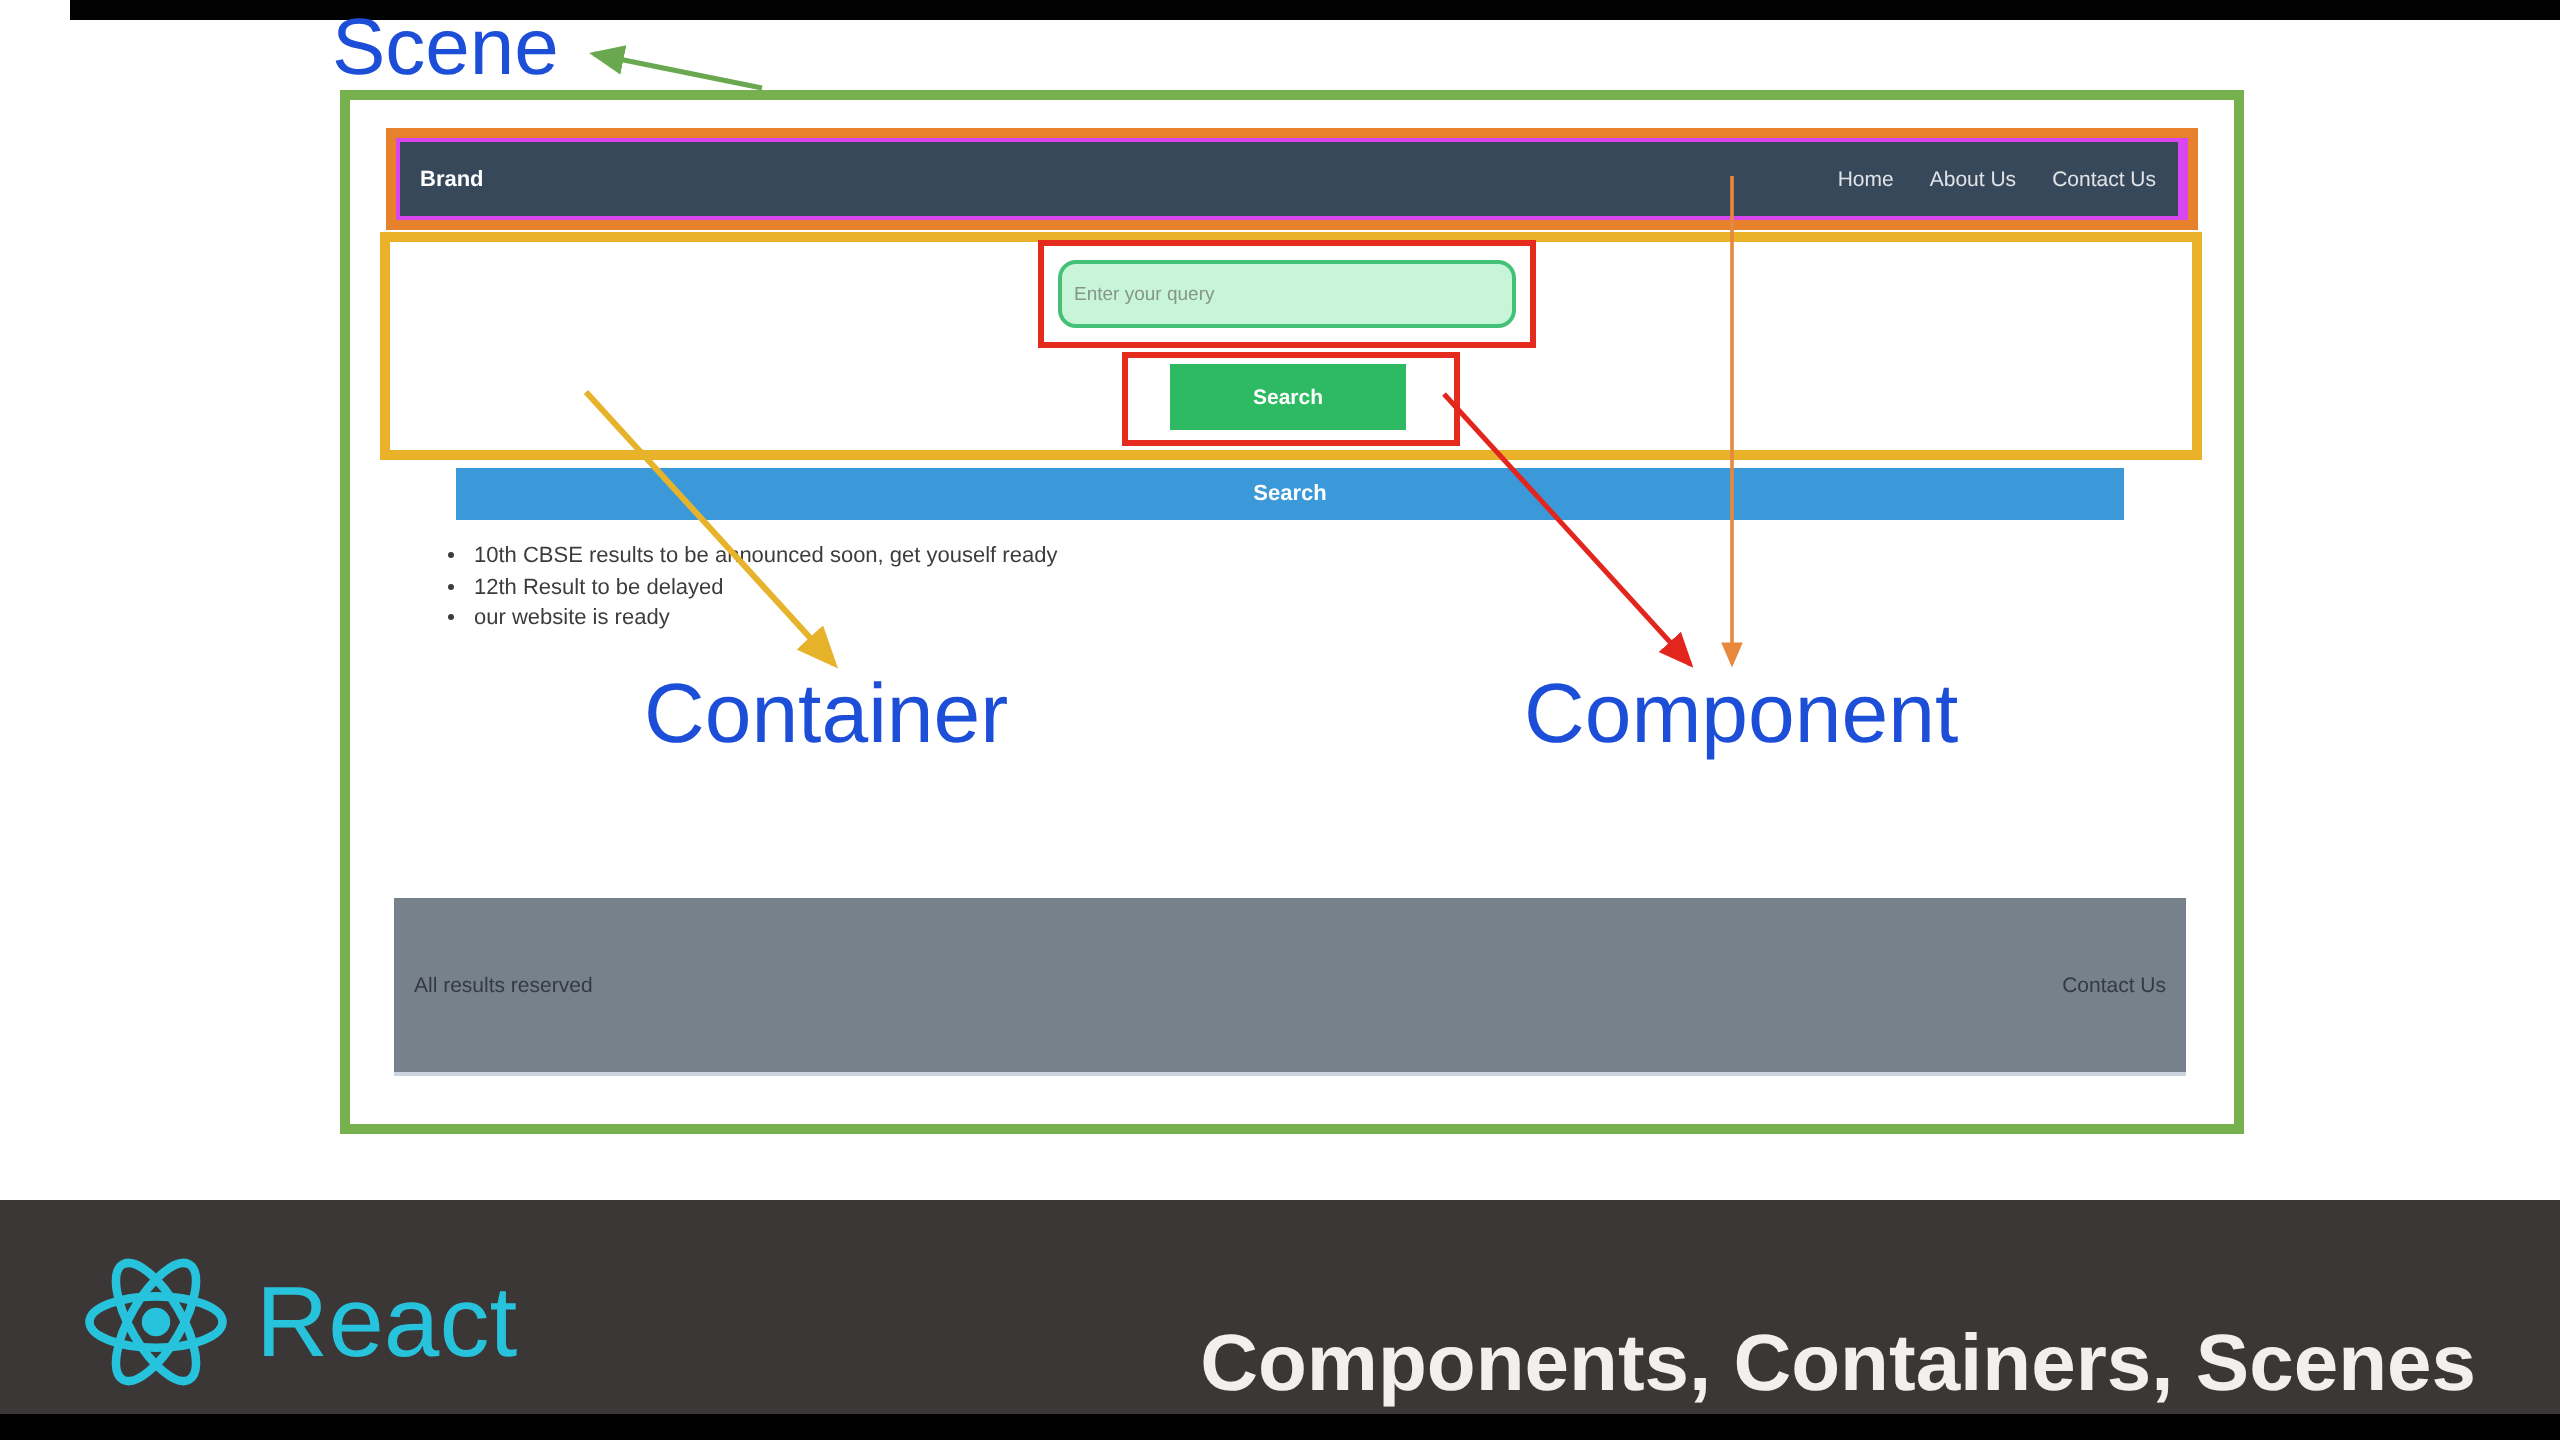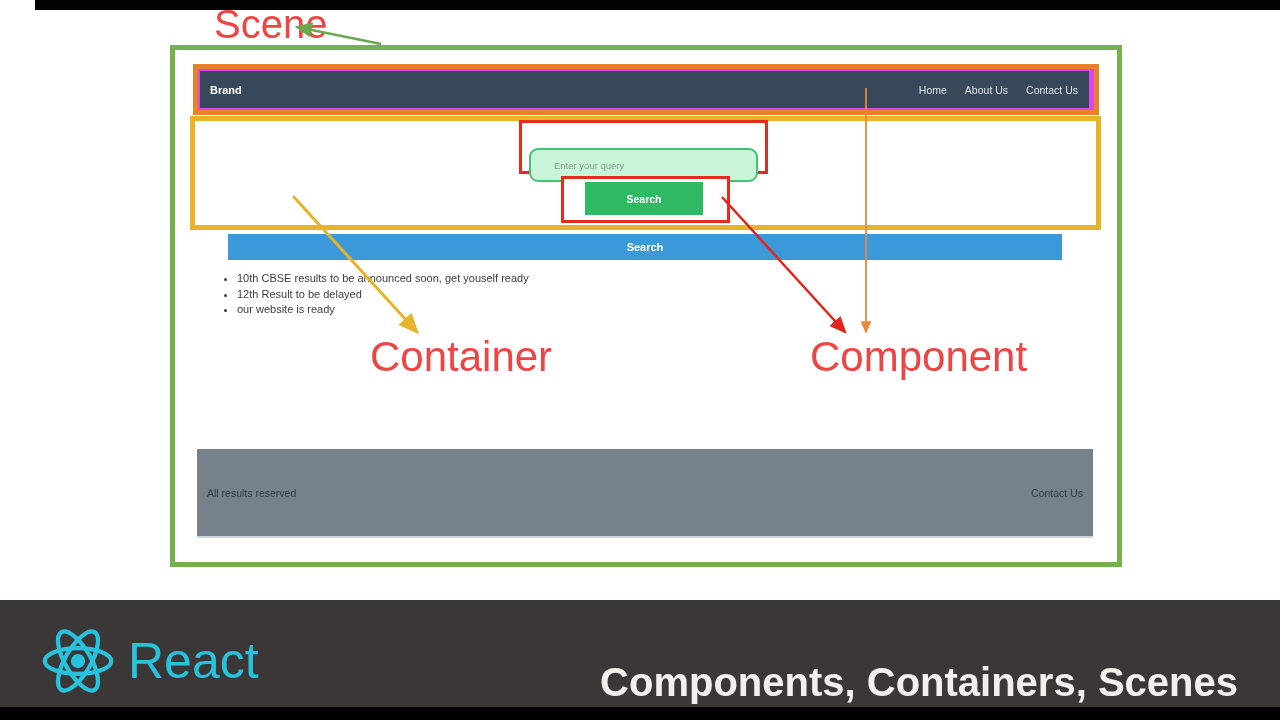--- a/index.html
+++ b/index.html
@@ -13,21 +13,21 @@
     overflow: hidden;
   }
   .abs { position: absolute; }
 
   
   .top-black-bar { left: 35px; top: 0; width: 1245px; height: 10px; background: #020202; }
   .bottom-bar    { left: 0; top: 600px; width: 1280px; height: 107px; background: #3b3737; }
   .bottom-strip  { left: 0; top: 707px; width: 1280px; height: 13px; background: #000000; }
 
   
-  .big-label { color: #ef4444; line-height: 1; white-space: nowrap; margin-left: 48px; }
+  .big-label { color: #1d4ed8; line-height: 1; white-space: nowrap; }
   .scene-label     { left: 166px; top: 4px;   font-size: 40px; }
   .container-label { left: 322px; top: 336px; font-size: 42px; }
   .component-label { left: 762px; top: 336px; font-size: 42px; }
 
   
   .scene-box { left: 170px; top: 45px; width: 952px; height: 522px;
                border: 5px solid #77b04e; background: #ffffff; }
 
   
   .orange-box { left: 193px; top: 64px; width: 906px; height: 51px;
@@ -39,23 +39,23 @@
   .navbar .menu a { color: #dfe3e7; font-size: 10.5px; text-decoration: none; cursor: pointer; }
 
   
   .yellow-box { left: 190px; top: 116px; width: 911px; height: 114px;
                 border: 5px solid #eab229; background: #ffffff; }
 
   
   .red-box { border: 3px solid #e52b1e; background: #ffffff; }
   .red-box-input  { left: 519px; top: 120px; width: 249px; height: 54px; }
   .red-box-button { left: 561px; top: 176px; width: 169px; height: 47px; }
-  .query-input { position: absolute; left: 7px; top: 25px; width: 229px; height: 34px;
+  .query-input { position: absolute; left: 7px; top: 7px; width: 229px; height: 34px;
                  background: #c8f5d8; border: 2px solid #43c177; border-radius: 9px;
-                 font-size: 9.5px; padding: 0 23px; color: #44574a; outline: none;
+                 font-size: 9.5px; padding: 0 6px; color: #44574a; outline: none;
                  font-family: "Liberation Sans", sans-serif; }
   .query-input::placeholder { color: #85968a; }
   .search-btn { position: absolute; left: 21px; top: 3px; width: 118px; height: 33px;
                 background: #2eba62; border: none; color: #ffffff; font-weight: bold;
                 font-size: 10.5px; cursor: pointer; font-family: "Liberation Sans", sans-serif; }
 
   
   .results-bar { left: 228px; top: 234px; width: 834px; height: 26px; background: #3b99d9;
                  display: flex; align-items: center; justify-content: center; }
   .results-bar span { color: #ffffff; font-weight: bold; font-size: 11px; }

